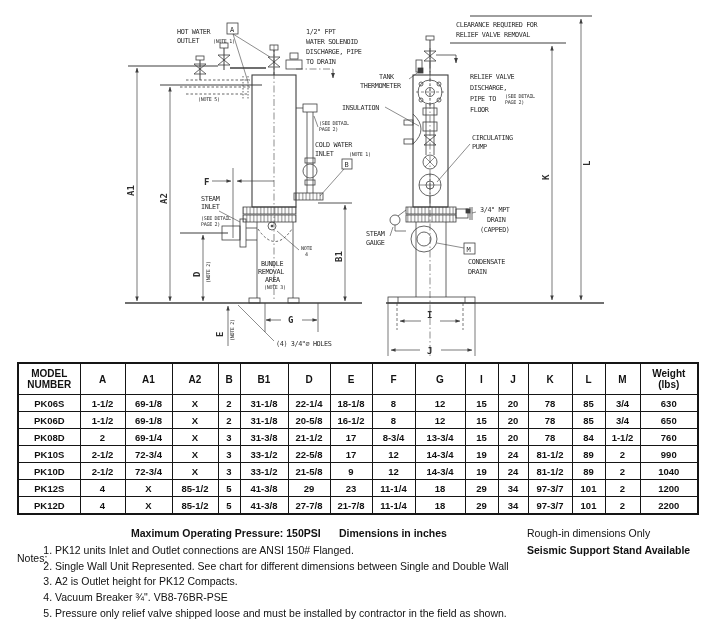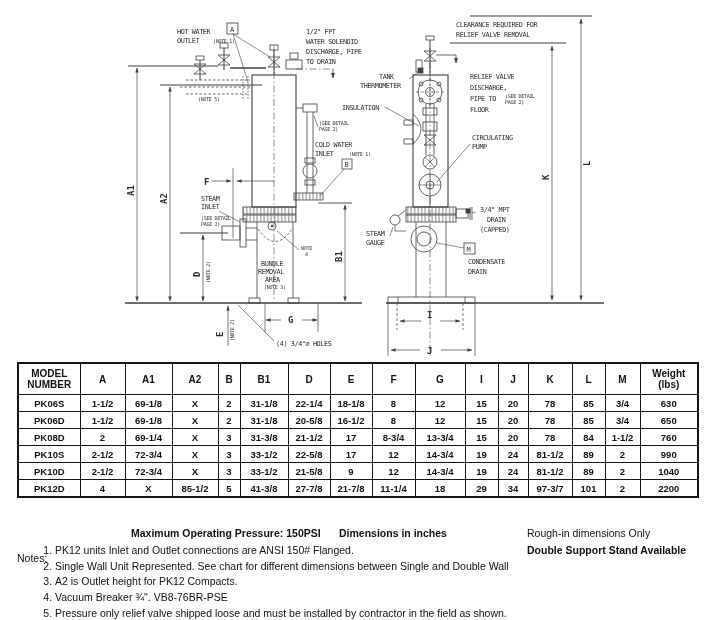--- a/index.html
+++ b/index.html
@@ -388,20 +388,38 @@
           <td>12</td>
           <td>14-3/4</td>
           <td>19</td>
           <td>24</td>
           <td>81-1/2</td>
           <td>89</td>
           <td>2</td>
           <td>1040</td>
         </tr>
         <tr>
+          <td class="model">PK12S</td>
+          <td>4</td>
+          <td>X</td>
+          <td>85-1/2</td>
+          <td>5</td>
+          <td>41-3/8</td>
+          <td>29</td>
+          <td>23</td>
+          <td>11-1/4</td>
+          <td>18</td>
+          <td>29</td>
+          <td>34</td>
+          <td>97-3/7</td>
+          <td>101</td>
+          <td>2</td>
+          <td>1200</td>
+        </tr>
+        <tr>
           <td class="model">PK12D</td>
           <td>4</td>
           <td>X</td>
           <td>85-1/2</td>
           <td>5</td>
           <td>41-3/8</td>
           <td>27-7/8</td>
           <td>21-7/8</td>
           <td>11-1/4</td>
           <td>18</td>
@@ -415,21 +433,21 @@
       </tbody>
   </table>
 
   <div id="notes">
     <div class="row1">
       <span class="n-label">Notes:</span>
       <span class="n-b1">Maximum Operating Pressure: 150PSI</span>
       <span class="n-b2">Dimensions in inches</span>
       <span class="n-b3">Rough-in dimensions Only</span>
     </div>
-    <span class="n-b4">Double Support Stand Available</span>
+    <span class="n-b4">Seismic Support Stand Available</span>
     <ol>
       <li>PK12 units Inlet and Outlet connections are ANSI 150# Flanged.</li>
       <li>Single Wall Unit Represented. See chart for different dimensions between Single and Double Wall</li>
       <li>A2 is Outlet height for PK12 Compacts.</li>
       <li>Vacuum Breaker ¾". VB8-76BR-PSE</li>
       <li>Pressure only relief valve shipped loose and must be installed by contractor in the field as shown.</li>
     </ol>
   </div>
 
 </div>

